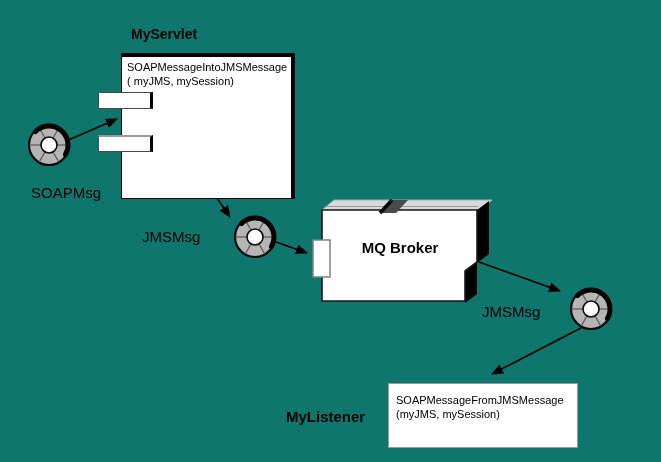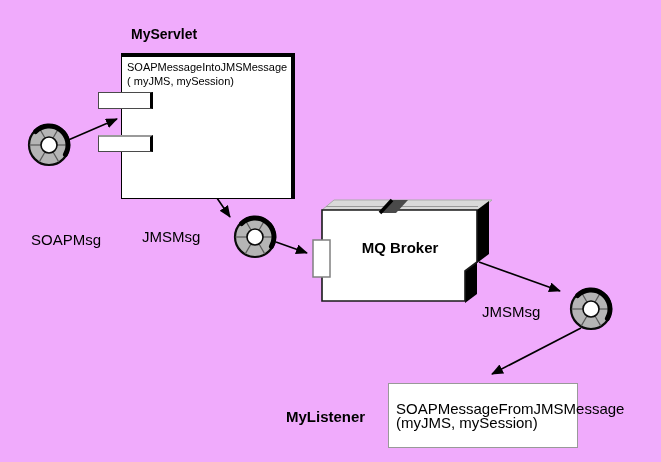--- a/index.html
+++ b/index.html
@@ -1,35 +1,35 @@
 <!DOCTYPE html>
 <html style="--ring_gray: #b5b5b5; --top_face_gray: #d9d9d9; --slot_dark: #4a4a4a; --tab_border_gray: #808080; --shadow_black: #000000; --arrow_black: #000000;"><head>
 <meta charset="utf-8">
 <style>
   html,body { margin:0; padding:0; background:#fff; }
   .stage {
-    position:relative; width:661px; height:462px; background:#f0abfc; overflow:hidden;
+    position:relative; width:661px; height:462px; background:#0f766e; overflow:hidden;
     font-family:"Liberation Sans", sans-serif; color:#000;
   }
   .layer { position:absolute; left:0; top:0; }
 
   .label { position:absolute; white-space:nowrap; }
   .title { font-weight:bold; font-size:14px; }
   .msg-label { font-size:15px; }
 
   .servlet-box {
     position:absolute; left:121px; top:53px; width:174px; height:146px;
     box-sizing:border-box; background:#fff;
     border:1px solid #000; border-top:4px solid #000; border-right:4px solid #000;
     padding:3px 5px; font-size:11px; line-height:14px;
   }
   .listener-box {
     position:absolute; left:388px; top:383px; width:190px; height:65px;
     box-sizing:border-box; background:#fff; border:1px solid #999;
-    padding:18px 7px; font-size:15px; line-height:14px;
+    padding:9px 7px; font-size:11px; line-height:14px;
   }
   .port {
     position:absolute; width:55px; height:17px; box-sizing:border-box;
     background:#fff; border:1px solid #4a4a4a; border-right:3px solid #000;
   }
   .port-1 { left:98px; top:92px; }
   .port-2 { left:98px; top:135px; border-top:2px solid #9a9a9a; }
 
   .broker-label {
     position:absolute; left:330px; top:239px; width:140px;
@@ -97,21 +97,21 @@
 
   <div class="label title" style="left:131px; top:26px;">MyServlet</div>
 
   <div class="servlet-box">
     <div>SOAPMessageIntoJMSMessage</div>
     <div>( myJMS, mySession)</div>
   </div>
   <div class="port port-1"></div>
   <div class="port port-2"></div>
 
-  <div class="label msg-label" style="left:31px; top:184px;margin-top:47px;">SOAPMsg</div>
+  <div class="label msg-label" style="left:31px; top:184px;">SOAPMsg</div>
   <div class="label msg-label" style="left:142px; top:228px;">JMSMsg</div>
   <div class="label msg-label" style="left:482px; top:303px;">JMSMsg</div>
 
   <div class="broker-label">MQ Broker</div>
 
   <div class="label title" style="left:286px; top:400px; font-size:15px;margin-top:8px;">MyListener</div>
 
   <div class="listener-box">
     <div>SOAPMessageFromJMSMessage</div>
     <div>(myJMS, mySession)</div>

